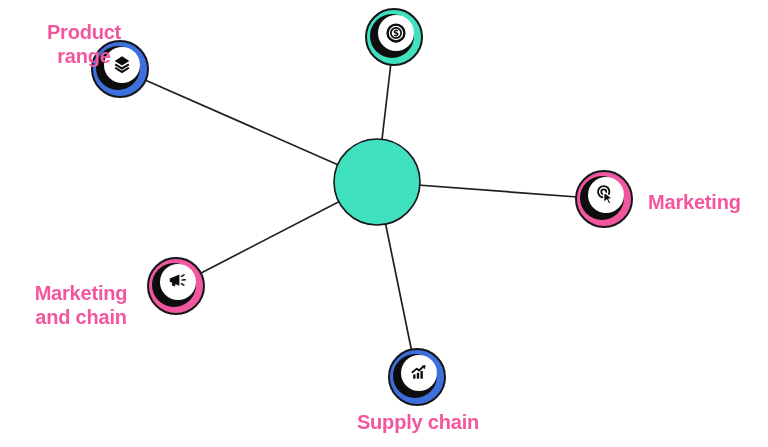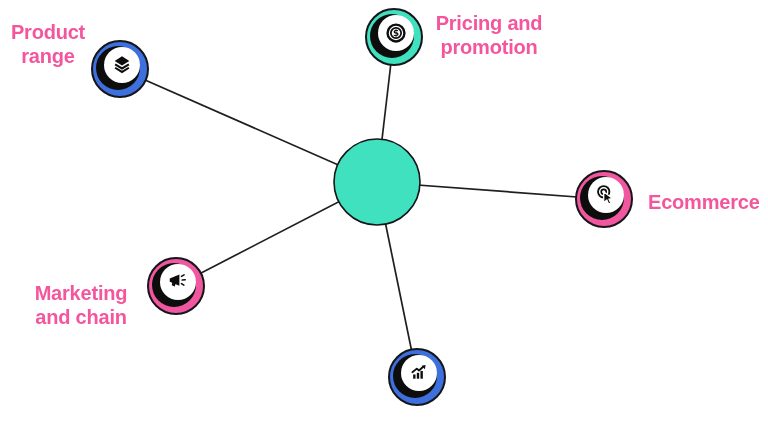--- a/index.html
+++ b/index.html
@@ -103,22 +103,22 @@
       <div class="node-white">
         <svg class="glyph" width="22" height="22" viewBox="0 0 24 24">
           <path d="M3 8.2 L13.5 3.8 L13.5 16.2 L3 11.8 Z" fill="#0d0d0d"></path>
           <path d="M6 11.5 L9.5 12.8 L8.6 16.8 L5.2 15.6 Z" fill="#0d0d0d"></path>
           <path d="M15.8 5.8 L18.6 4.2 M16.6 9.9 L19.9 9.6 M15.8 13.8 L18.4 15.4" stroke="#0d0d0d" stroke-width="1.7" stroke-linecap="round" fill="none"></path>
         </svg>
       </div>
     </div>
   </div>
 
-  <div class="label" style="left:0px;top:20px;width:96px;">Product range</div>
+  <div class="label" style="left:0px;top:20px;width:96px;padding-left:36px;">Product range</div>
 
-  <div class="label" style="left:428px;top:11px;width:122px;">Pricing and promotion</div>
 
-  <div class="label left" style="left:648px;top:190px;width:120px;">Ecommerce</div>
+  <div class="label left" style="left:648px;top:190px;width:120px;">Marketing</div>
 
+  <div class="label" style="left:352px;top:410px;width:132px;">Supply chain</div>
 
   <div class="label" style="left:28px;top:281px;width:106px;">Marketing and chain</div>
 
 </div>
 
 </body></html>

